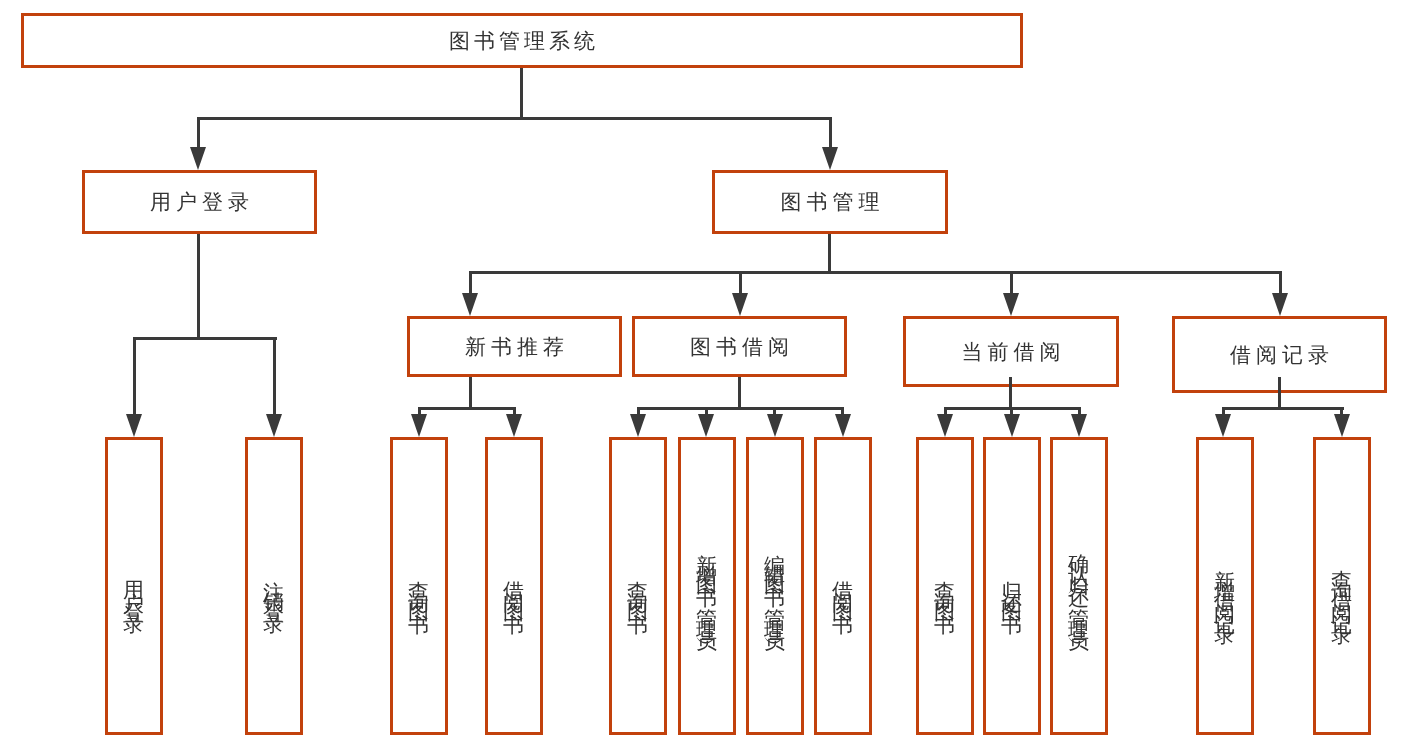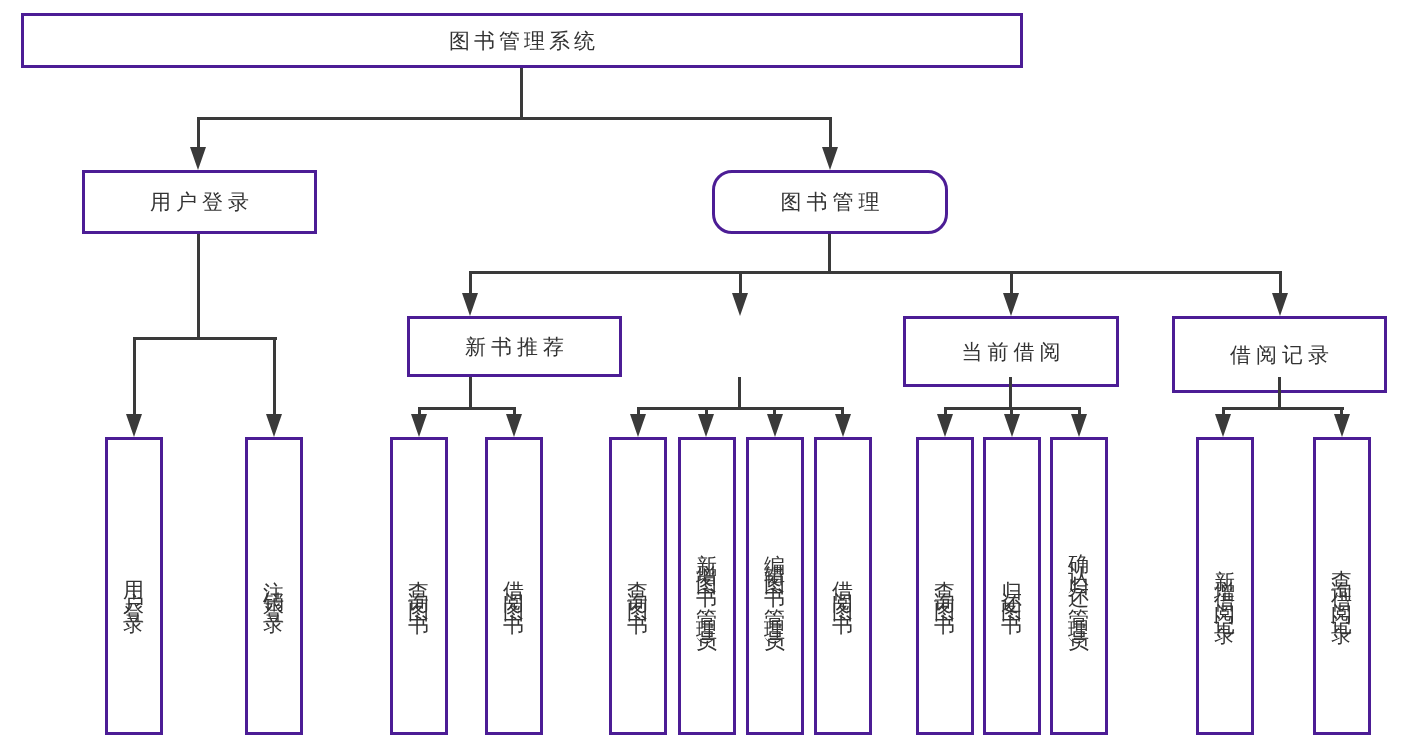--- a/index.html
+++ b/index.html
@@ -2,21 +2,21 @@
 <html><head>
 <meta charset="utf-8">
 <style>
   html,body{margin:0;padding:0;background:#ffffff;}
   .canvas{
     position:relative;width:1405px;height:747px;background:#ffffff;
     font-family:"Liberation Sans",sans-serif;color:#333333;overflow:hidden;
   }
   .box{
     position:absolute;box-sizing:border-box;background:#ffffff;
-    border:3px solid #4c1d95;display:flex;align-items:center;justify-content:center;
+    border:3px solid #c2410c;display:flex;align-items:center;justify-content:center;
   }
   .hlabel{font-size:21px;letter-spacing:5px;text-indent:5px;white-space:nowrap;color:#333333;}
   .titlelabel{font-size:21px;letter-spacing:4px;text-indent:4px;white-space:nowrap;color:#333333;}
   .vbox{writing-mode:vertical-rl;text-orientation:mixed;}
   .vlabel{font-size:21px;letter-spacing:11px;line-height:1;color:#333333;white-space:nowrap;}
   .ln{position:absolute;background:#3a3a3a;}
   .ar{
     position:absolute;width:0;height:0;
     border-left:8px solid transparent;border-right:8px solid transparent;
     border-top:23px solid #3a3a3a;
@@ -38,21 +38,21 @@
   <div class="ln" style="left:520px;top:68px;width:3px;height:49px;"></div>
   <div class="ln" style="left:197px;top:117px;width:635px;height:3px;"></div>
   <div class="ln" style="left:197px;top:117px;width:3px;height:31px;"></div>
   <div class="ln" style="left:829px;top:117px;width:3px;height:31px;"></div>
   <div class="ar" style="left:190px;top:147px;"></div>
   <div class="ar" style="left:822px;top:147px;"></div>
 
   <div class="box" style="left:82px;top:170px;width:235px;height:64px;">
     <span class="hlabel">用户登录</span>
   </div>
-  <div class="box" style="left:712px;top:170px;width:236px;height:64px;border-radius:20px;">
+  <div class="box" style="left:712px;top:170px;width:236px;height:64px;">
     <span class="hlabel">图书管理</span>
   </div>
 
   <div class="ln" style="left:197px;top:234px;width:3px;height:103px;"></div>
   <div class="ln" style="left:133px;top:337px;width:144px;height:3px;"></div>
   <div class="ln" style="left:133px;top:337px;width:3px;height:78px;"></div>
   <div class="ln" style="left:273px;top:337px;width:3px;height:78px;"></div>
   <div class="ar" style="left:126px;top:414px;"></div>
   <div class="ar" style="left:266px;top:414px;"></div>
 
@@ -62,20 +62,23 @@
   <div class="ln" style="left:739px;top:271px;width:3px;height:23px;"></div>
   <div class="ln" style="left:1010px;top:271px;width:3px;height:23px;"></div>
   <div class="ln" style="left:1279px;top:271px;width:3px;height:23px;"></div>
   <div class="ar" style="left:462px;top:293px;"></div>
   <div class="ar" style="left:732px;top:293px;"></div>
   <div class="ar" style="left:1003px;top:293px;"></div>
   <div class="ar" style="left:1272px;top:293px;"></div>
 
   <div class="box" style="left:363px;top:316px;width:215px;height:61px;margin-left:44px;">
     <span class="hlabel">新书推荐</span>
+  </div>
+  <div class="box" style="left:632px;top:316px;width:215px;height:61px;">
+    <span class="hlabel">图书借阅</span>
   </div>
   <div class="box" style="left:903px;top:316px;width:216px;height:71px;">
     <span class="hlabel">当前借阅</span>
   </div>
   <div class="box" style="left:1172px;top:316px;width:215px;height:77px;">
     <span class="hlabel">借阅记录</span>
   </div>
 
   <div class="ln" style="left:469px;top:377px;width:3px;height:30px;"></div>
   <div class="ln" style="left:418px;top:407px;width:98px;height:3px;"></div>

